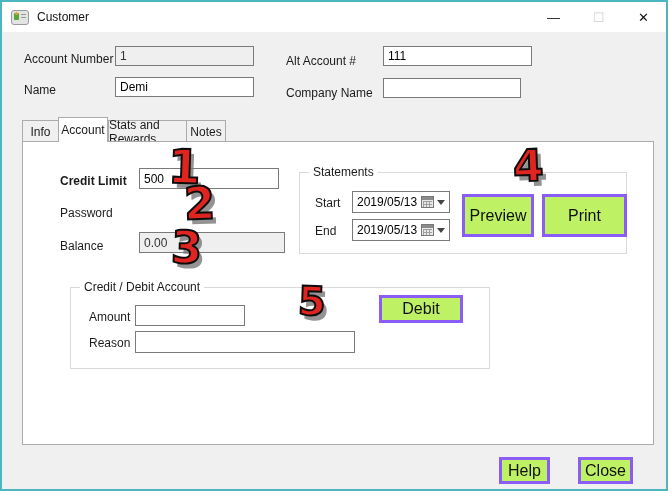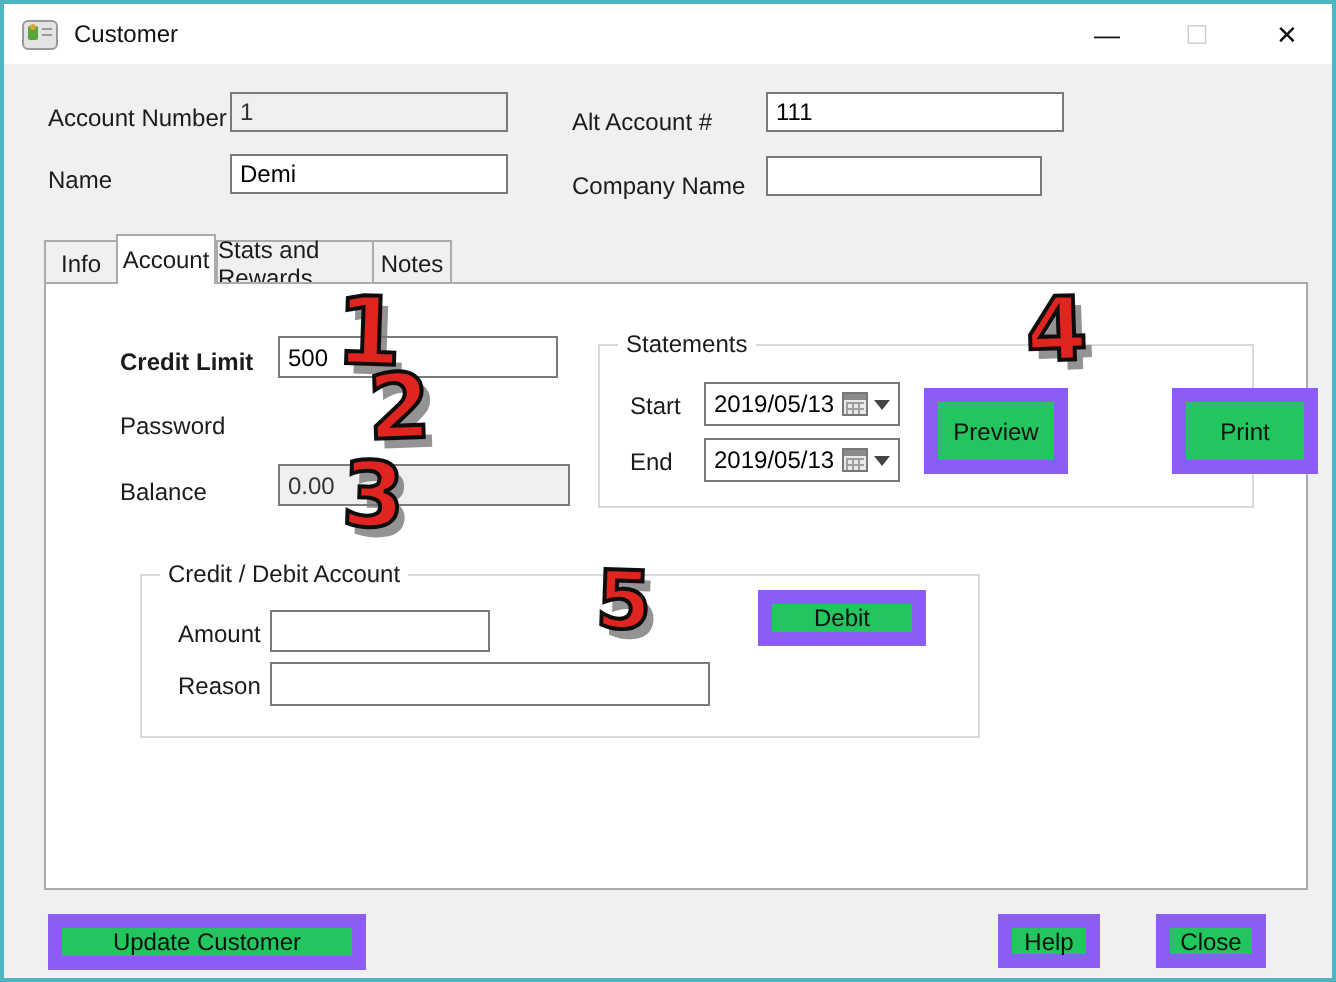--- a/index.html
+++ b/index.html
@@ -17,22 +17,22 @@
   .cap-btn{width:45px;height:100%;display:flex;align-items:center;justify-content:center;
     font-size:13px;color:#111;cursor:default;}
   .cap-btn.disabled{color:#cfcfcf;}
   
   .lbl{position:absolute;font-size:12px;color:#1b1b1b;white-space:nowrap;}
   .textbox{position:absolute;box-sizing:border-box;background:#fff;border:1px solid #7a7a7a;
     font-size:12px;color:#000;padding:1px 4px;display:flex;align-items:center;overflow:hidden;}
   .textbox.disabled{background:#efefef;color:#333;}
   .textbox.focused{border:1px solid #2d7fd4;}
   .caret{width:1px;height:13px;background:#000;margin-left:1px;}
-  .btn{position:absolute;box-sizing:border-box;background:#22c55e;border:7px solid #8b5cf6;
-    display:flex;align-items:center;justify-content:center;font-size:12px;color:#111;cursor:default;}
+  .btn{position:absolute;box-sizing:border-box;background:#bef264;border:3px solid #8b5cf6;
+    display:flex;align-items:center;justify-content:center;font-size:16px;color:#111;cursor:default;}
   .groupbox{position:absolute;box-sizing:border-box;border:1px solid #d9d9d9;}
   .gb-title{position:absolute;top:-8px;left:9px;background:#fff;padding:0 4px;font-size:12px;color:#1b1b1b;white-space:nowrap;}
   
   .tab-panel{position:absolute;left:20px;top:139px;width:632px;height:304px;background:#fff;
     border:1px solid #ababab;box-sizing:border-box;}
   .tab{position:absolute;box-sizing:border-box;background:#f0f0f0;border:1px solid #ababab;border-bottom:none;
     top:118px;height:22px;display:flex;align-items:center;justify-content:center;font-size:12px;color:#1b1b1b;cursor:default;}
   .tab.selected{background:#fff;top:115px;height:25px;z-index:3;}
   
   .datepicker{position:absolute;box-sizing:border-box;background:#fff;border:1px solid #7a7a7a;
@@ -116,36 +116,35 @@
     <span class="cal-icon"></span>
     <span class="dp-arrow"></span>
   </div>
   <span class="lbl" style="left:313px;top:222px;">End</span>
   <div class="datepicker" style="left:350px;top:217px;width:98px;height:22px;">
     <span class="dp-value">2019/05/13</span>
     <span class="cal-icon"></span>
     <span class="dp-arrow"></span>
   </div>
   <div class="btn" style="left:460px;top:192px;width:72px;height:43px;">Preview</div>
-  <div class="btn" style="left:540px;top:192px;width:73px;height:43px;margin-left:44px;">Print</div>
+  <div class="btn" style="left:540px;top:192px;width:85px;height:43px;">Print</div>
 
   <div class="groupbox" style="left:68px;top:285px;width:420px;height:82px;">
     <span class="gb-title">Credit / Debit Account</span>
   </div>
   <span class="lbl" style="left:87px;top:308px;">Amount</span>
   <div class="textbox" style="left:133px;top:303px;width:110px;height:21px;">
     <span></span>
   </div>
   <span class="lbl" style="left:87px;top:334px;">Reason</span>
   <div class="textbox" style="left:133px;top:329px;width:220px;height:22px;">
     <span></span>
   </div>
   <div class="btn" style="left:377px;top:293px;width:84px;height:28px;">Debit</div>
 
-  <div class="btn" style="left:22px;top:455px;width:159px;height:28px;">Update Customer</div>
   <div class="btn" style="left:497px;top:455px;width:51px;height:27px;">Help</div>
   <div class="btn" style="left:576px;top:455px;width:55px;height:27px;">Close</div>
 
   <span class="annot" style="left:166px;top:141px;font-size:47px;transform:rotate(2deg);">1</span>
   <span class="annot" style="left:182px;top:179px;font-size:45px;transform:rotate(-2deg);">2</span>
   <span class="annot" style="left:169px;top:223px;font-size:45px;transform:rotate(2deg);">3</span>
   <span class="annot" style="left:511px;top:142px;font-size:44px;transform:rotate(-2deg);">4</span>
   <span class="annot" style="left:296px;top:279px;font-size:40px;transform:rotate(2deg);">5</span>
 
 </div>

